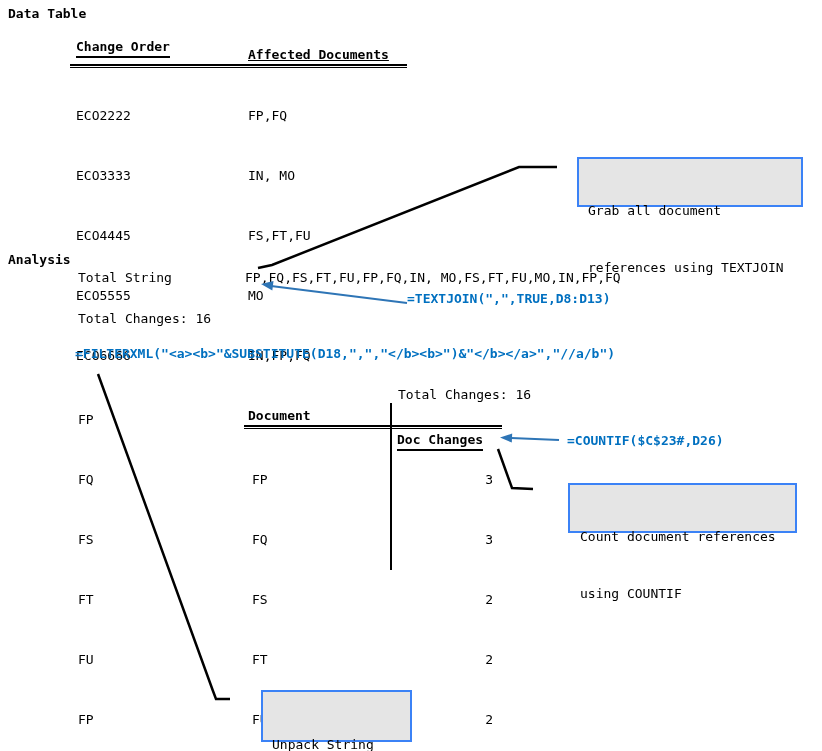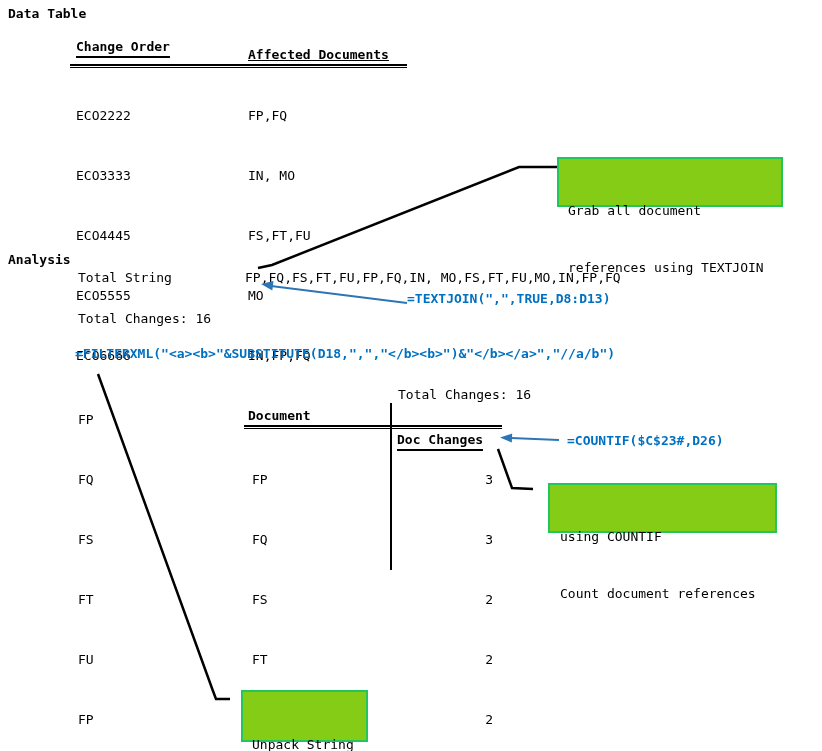--- a/index.html
+++ b/index.html
@@ -12,22 +12,22 @@
   .bold { font-weight:bold; }
   .blue { color:#0070C0; font-weight:bold; }
   .hdr  { font-weight:bold; border-bottom:2px solid #000; padding-bottom:1px; display:inline-block; }
   .double-rule { position:absolute; height:1px; border-top:2px solid #000; border-bottom:1px solid #000; }
   .rows { position:absolute; line-height:20px; white-space:pre; }
   .rows > div { height:20px; }
   .c1 { display:inline-block; width:172px; }
   .t2row { display:flex; justify-content:space-between; width:241px; }
   .vline { position:absolute; width:2px; background:#000; }
   .callout {
-    position:absolute; background:#84cc16; border:2px solid #22c55e;
-    line-height:19px; box-sizing:border-box; white-space:pre;
+    position:absolute; background:#e5e5e5; border:2px solid #3b82f6;
+    line-height:19px; box-sizing:border-box; white-space:pre;margin-left:20px;
   }
   svg.overlay { position:absolute; left:0; top:0; pointer-events:none; }
 </style>
 </head>
 <body>
 
 <div class="sheet">
 
   <div class="abs bold" style="left:8px; top:6px;">Data Table</div>
   <div class="abs bold" style="left:8px; top:229px;margin-top:23px;">Analysis</div>
@@ -85,24 +85,24 @@
     
   </div>
 
   <div class="abs blue" style="left:567px; top:433px;">=COUNTIF($C$23#,D26)</div>
 
   <div class="callout" style="left:557px; top:157px; width:226px; height:50px; padding:4px 0 0 9px;">
     <div>Grab all document</div>
     <div>references using TEXTJOIN</div>
   </div>
   <div class="callout" style="left:548px; top:483px; width:229px; height:50px; padding:4px 0 0 10px;">
+    <div>Count document references</div>
     <div>using COUNTIF</div>
-    <div>Count document references</div>
   </div>
-  <div class="callout" style="left:241px; top:690px; width:127px; height:52px; padding:5px 0 0 9px;">
+  <div class="callout" style="left:241px; top:690px; width:151px; height:52px; padding:5px 0 0 9px;">
     <div>Unpack String</div>
     
   </div>
 
   <svg class="overlay" width="822" height="751" viewBox="0 0 822 751">
     <polyline points="557,167 519,167 272,265 258,268" fill="none" stroke-width="2.5" stroke="#000000"></polyline>
     <polyline points="98,374 213,691 216,699 230,699" fill="none" stroke-width="2.5" stroke="#000000"></polyline>
     <polyline points="498,449 512,488 533,489" fill="none" stroke-width="2.5" stroke="#000000"></polyline>
 
     <line x1="407" y1="303" x2="271" y2="286" stroke-width="2" stroke="#2E75B6"></line>

